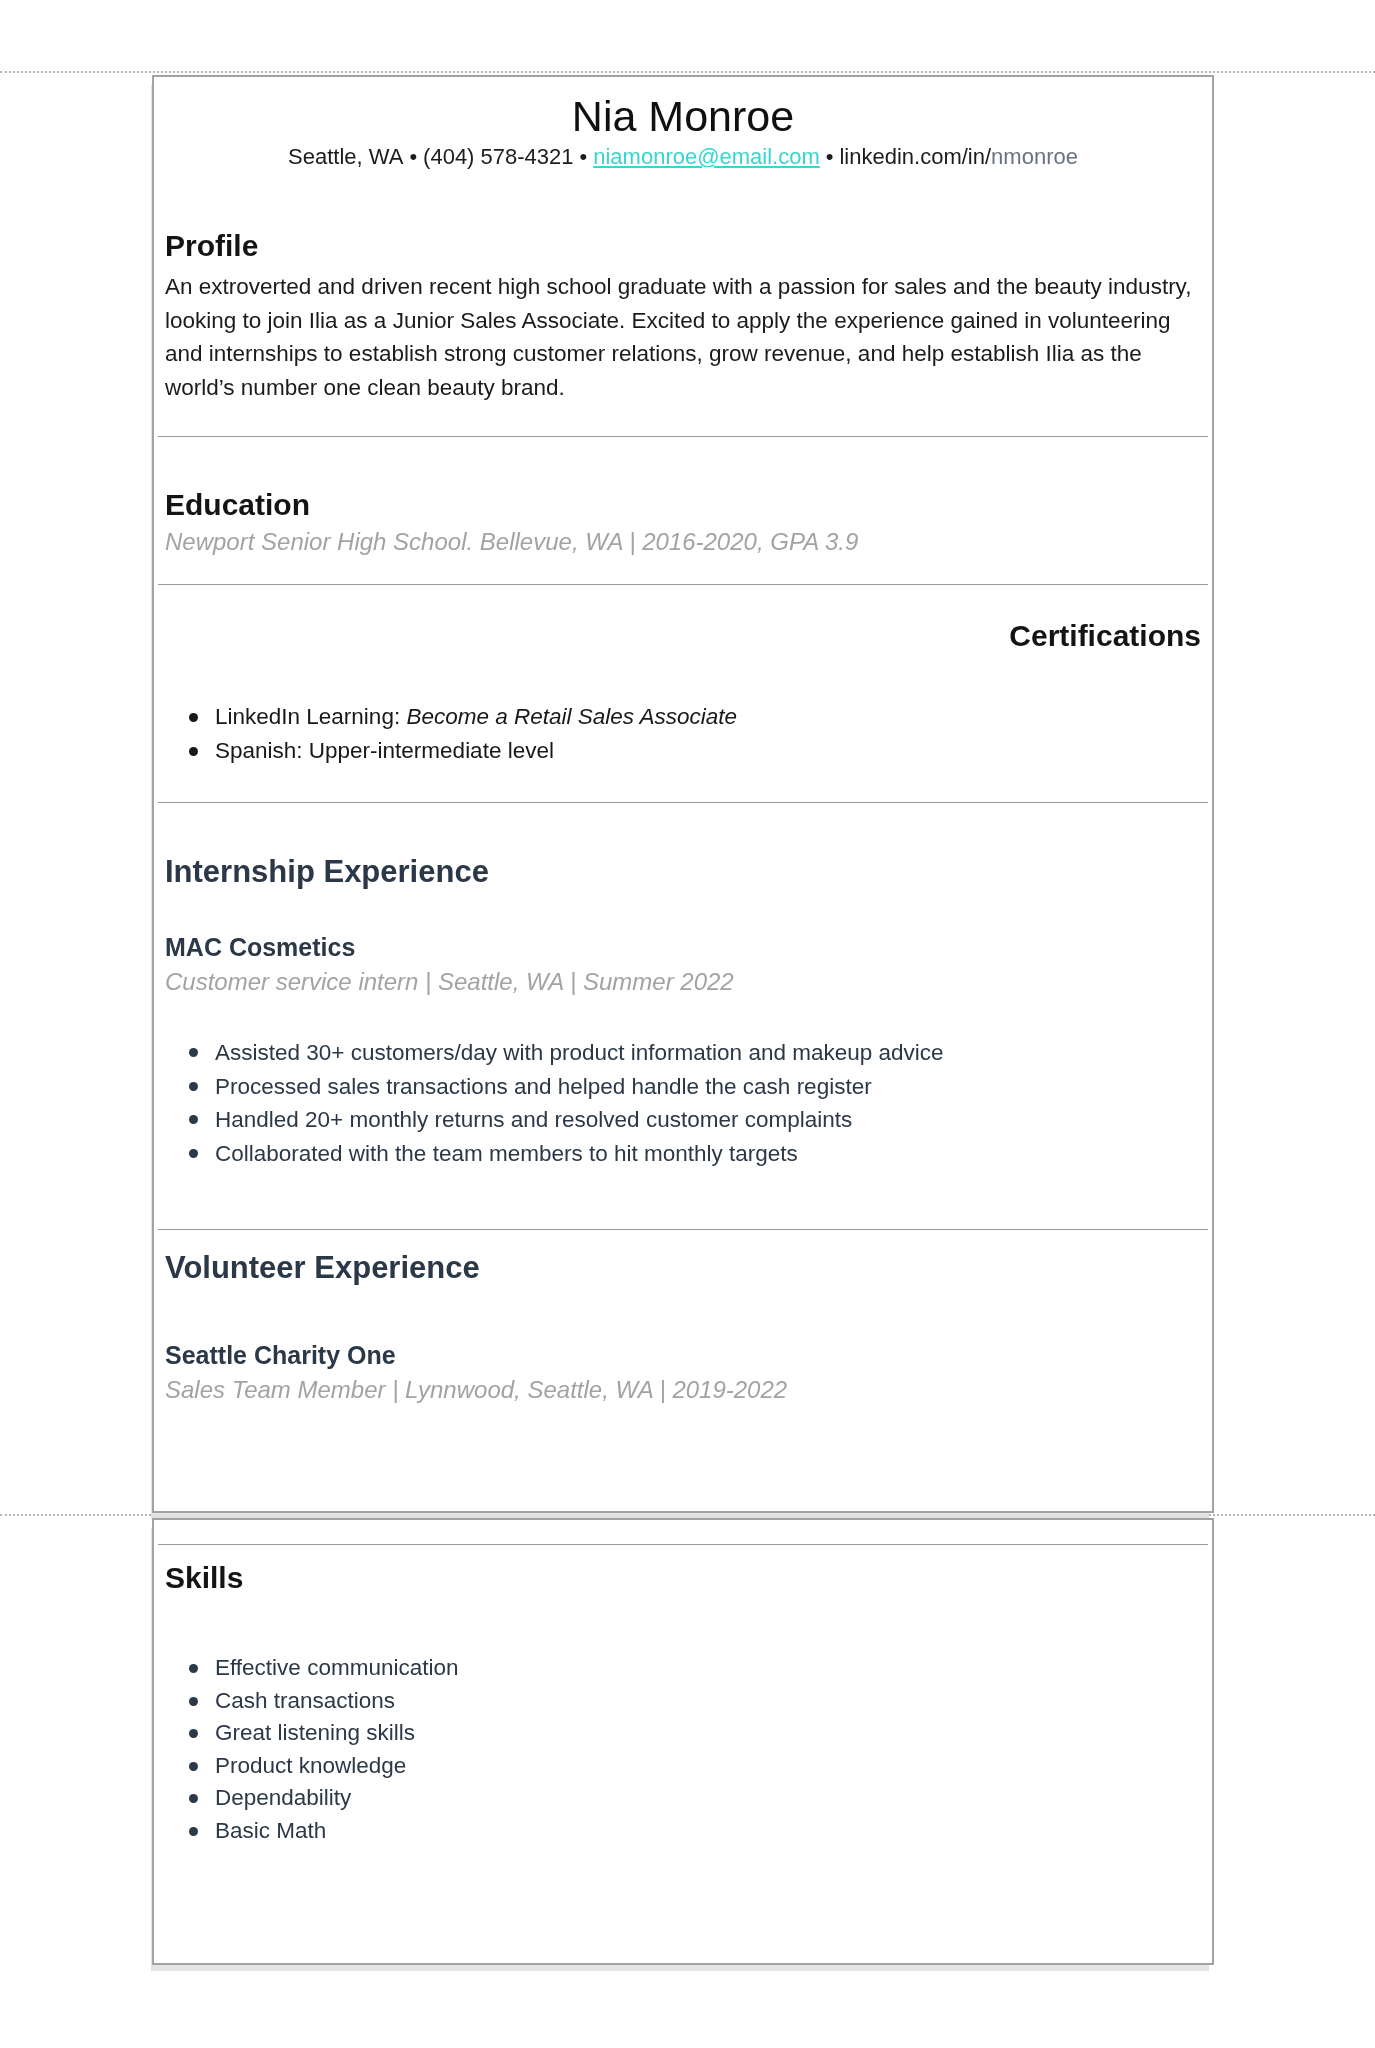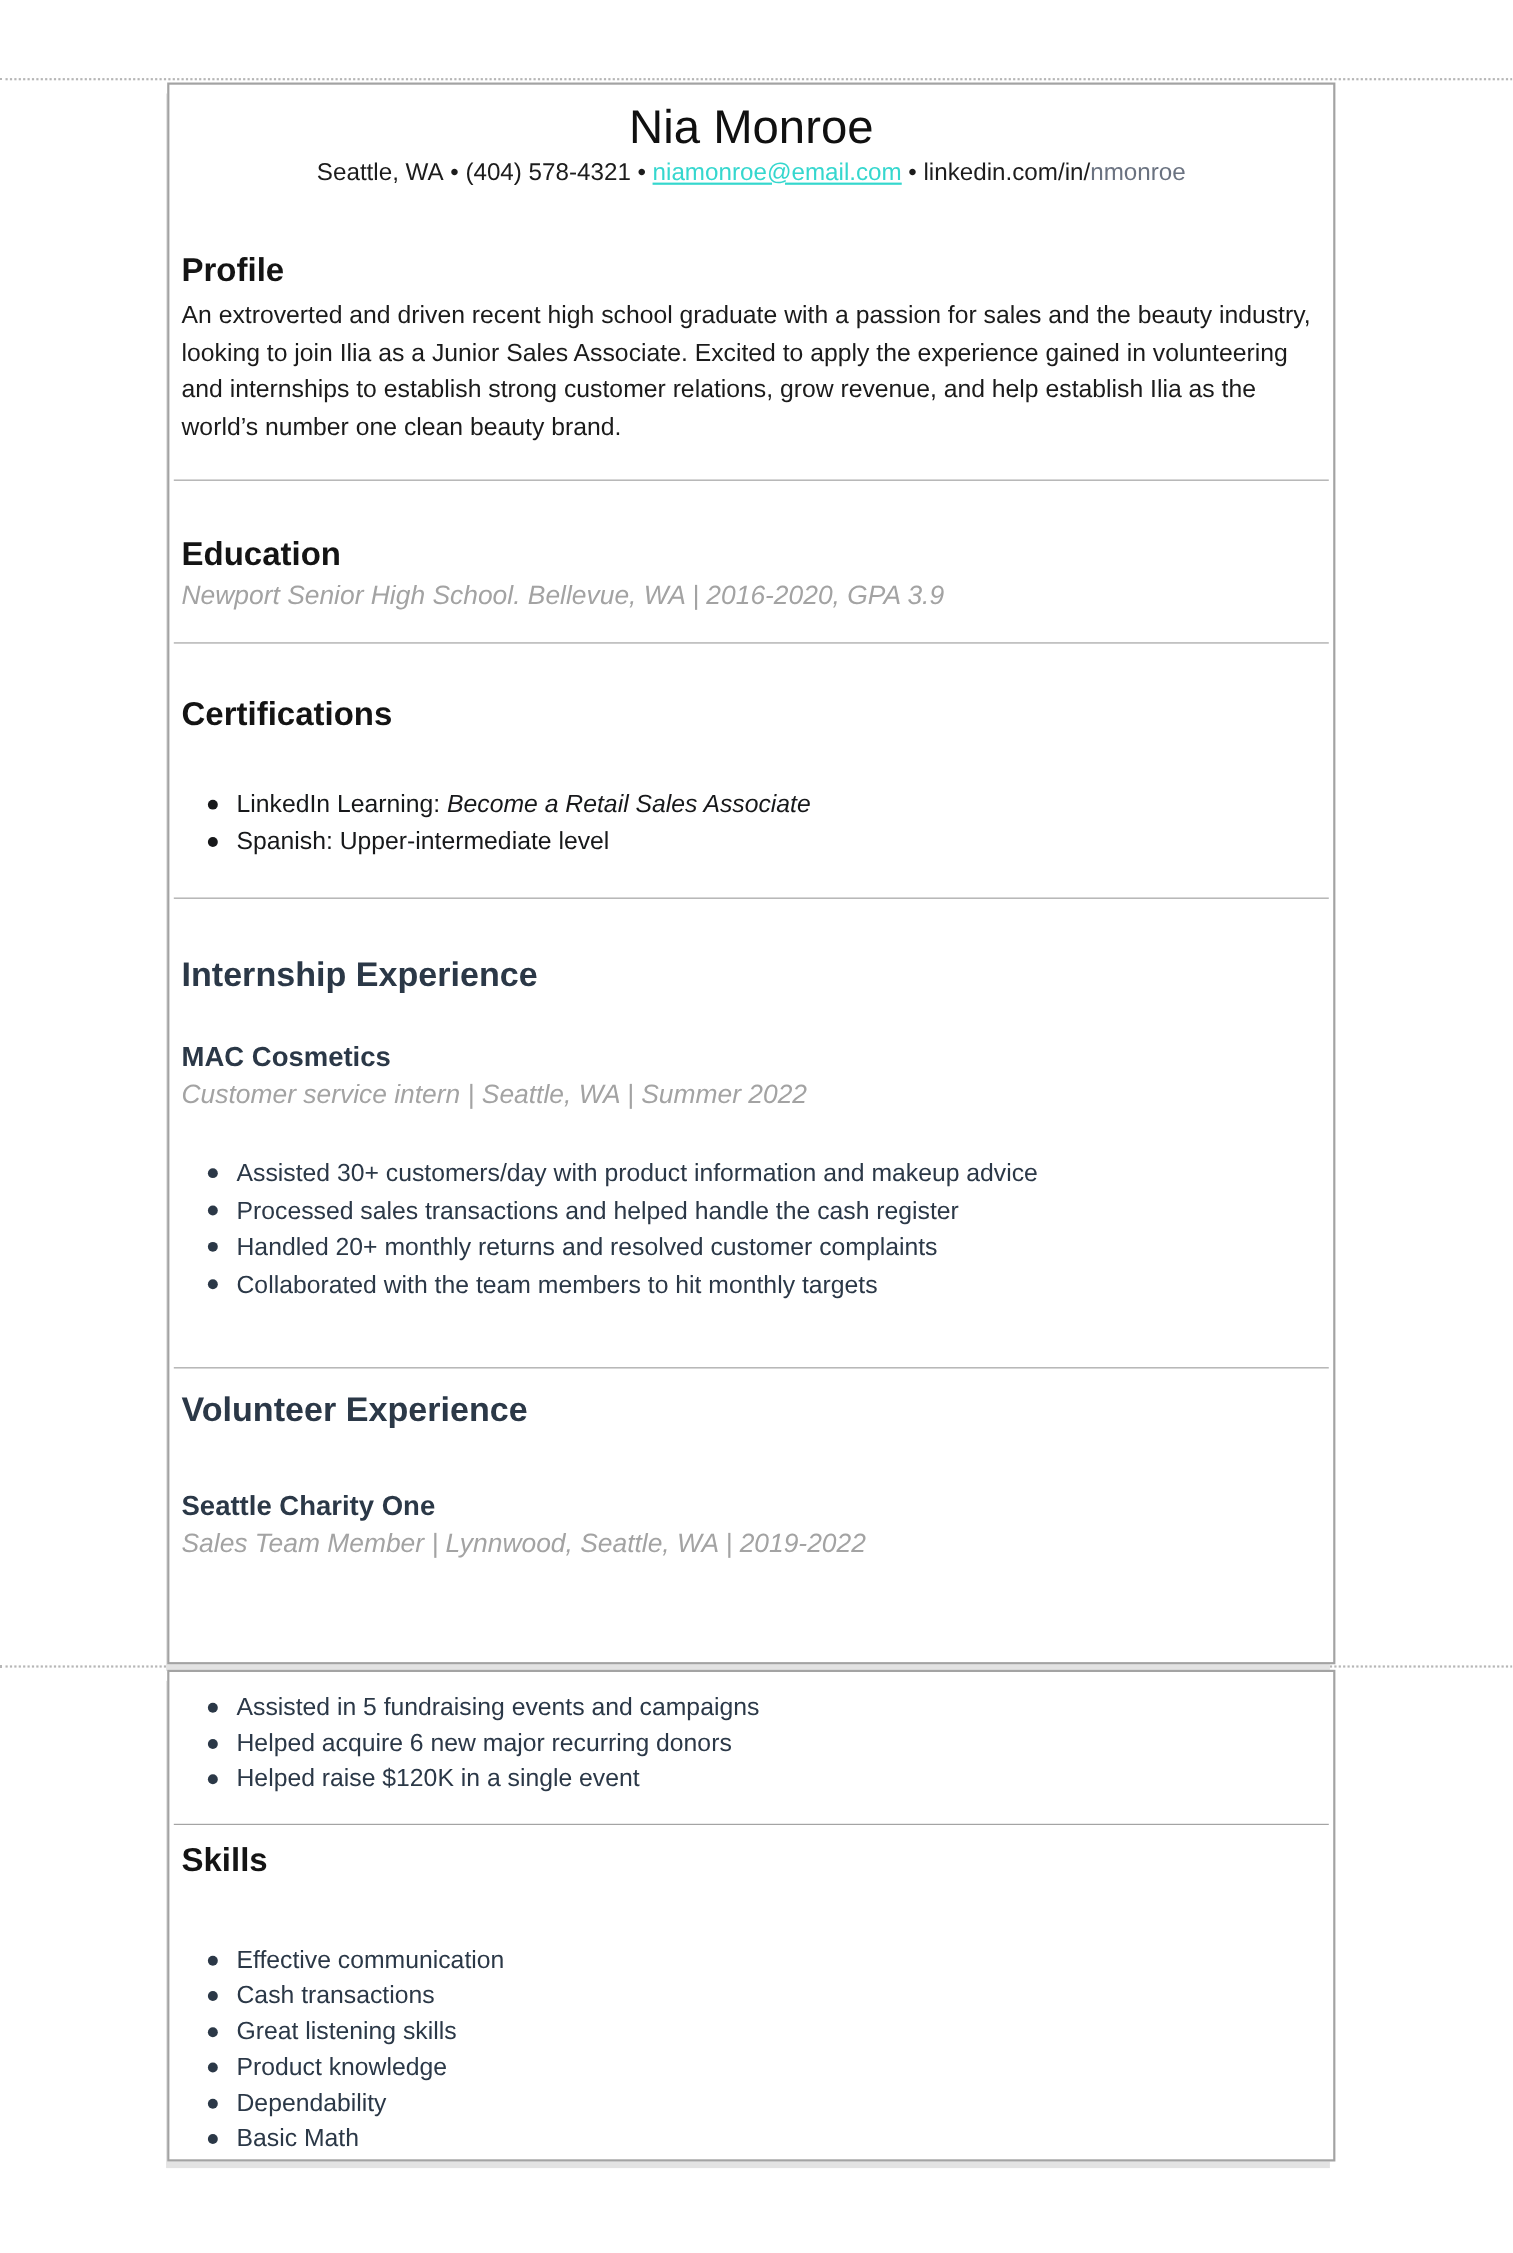--- a/index.html
+++ b/index.html
@@ -51,21 +51,21 @@
   b.lbl{font-weight:700;}
 
   
   #profile-title{margin-top:59px;}
   #profile-body{margin-top:7px;}
   #hr1{margin-top:32px;}
   #education-title{margin-top:51px;}
   #education-sub{margin-top:5px;}
   #coursework{margin-top:37px;font-size:22.5px;line-height:30px;color:#161616;}
   #hr2{margin-top:28px;}
-  #cert-title{margin-top:48px;}
+  #cert-title{margin-top:34px;text-align:right;}
   #cert-list{margin-top:47px;}
   #hr3{margin-top:34px;}
   #internship-title{margin-top:51px;}
   #internship-employer{margin-top:43px;}
   #internship-role{margin-top:6px;}
   #intern-list{margin-top:40px;}
   #hr4{margin-top:59px;}
   #volunteer-title{margin-top:20px;}
   #volunteer-employer{margin-top:55px;}
   #volunteer-role{margin-top:6px;}
@@ -135,28 +135,20 @@
     <section>
       <h2 class="navy" id="volunteer-title">Volunteer Experience</h2>
       <h3 id="volunteer-employer">Seattle Charity One</h3>
       <p class="role" id="volunteer-role">Sales Team Member | Lynnwood, Seattle, WA | 2019-2022</p>
     </section>
 
   </div>
 
   <div class="page" id="page2">
 
-    <ul class="tight-list" id="vol-list">
-
-        <li>Assisted in 5 fundraising events and campaigns</li>
-
-        <li>Helped acquire 6 new major recurring donors</li>
-
-        <li>Helped raise $120K in a single event</li>
-      </ul>
 
     <hr id="hr5">
 
     <section>
       <h2 class="black" id="skills-title">Skills</h2>
       <ul class="tight-list" id="skills-list">
 
           <li>Effective communication</li>
 
           <li>Cash transactions</li>

